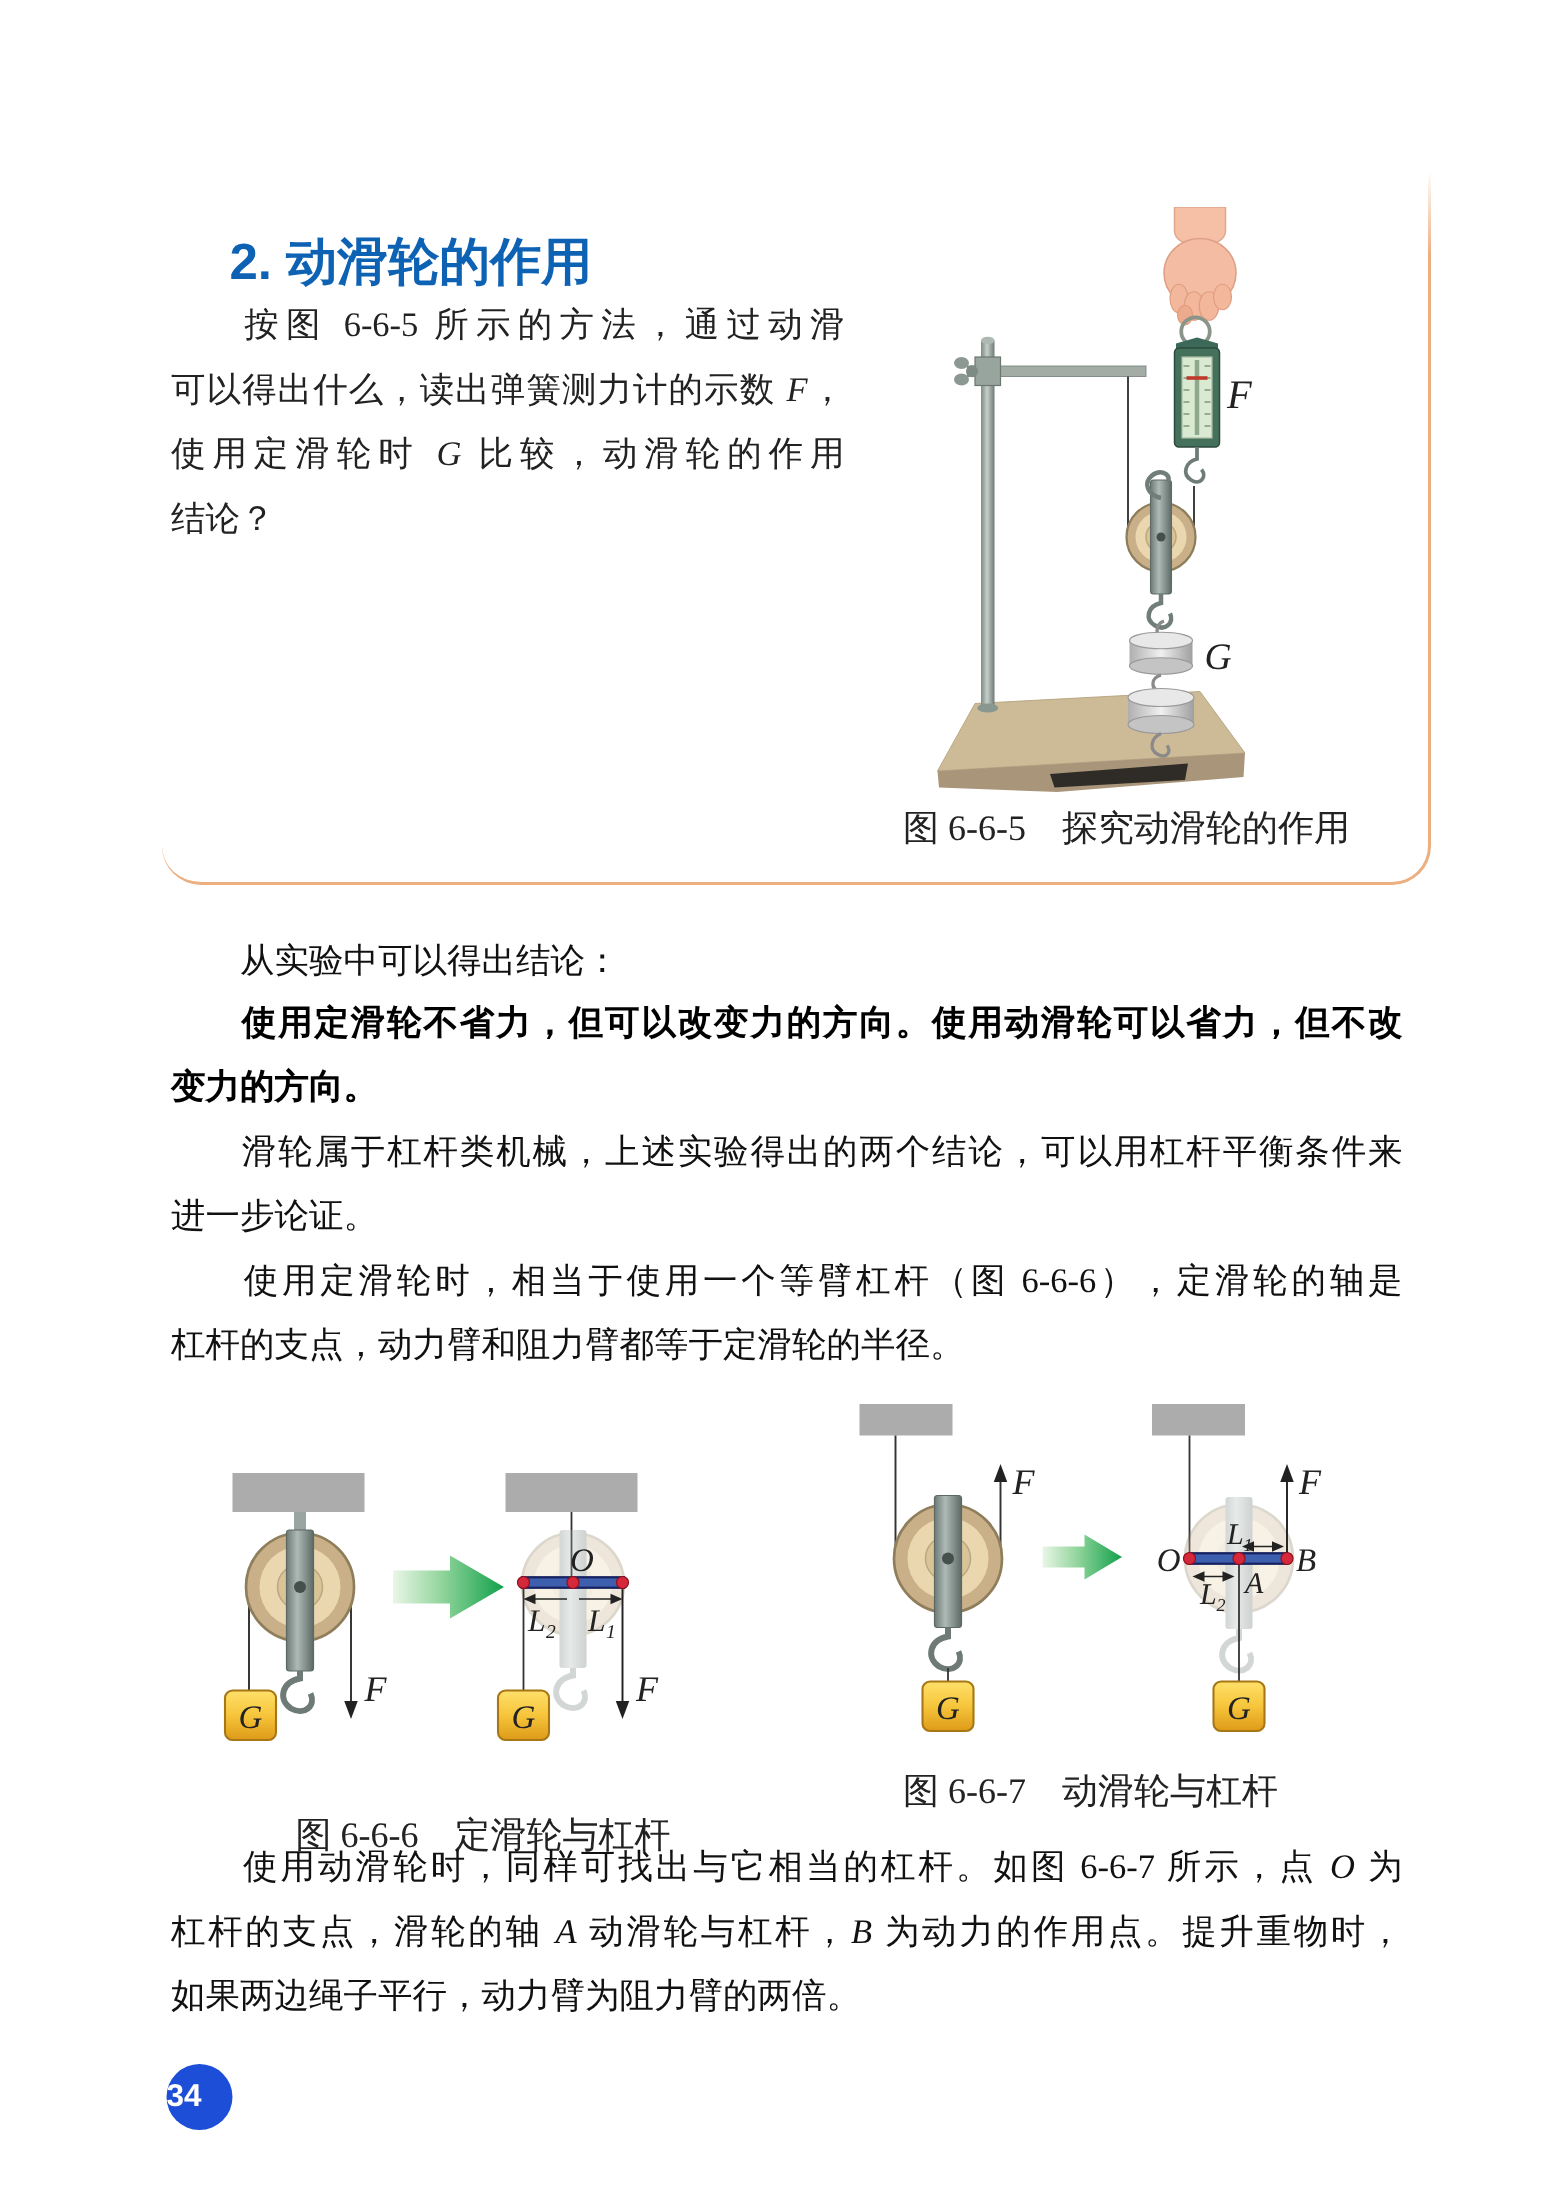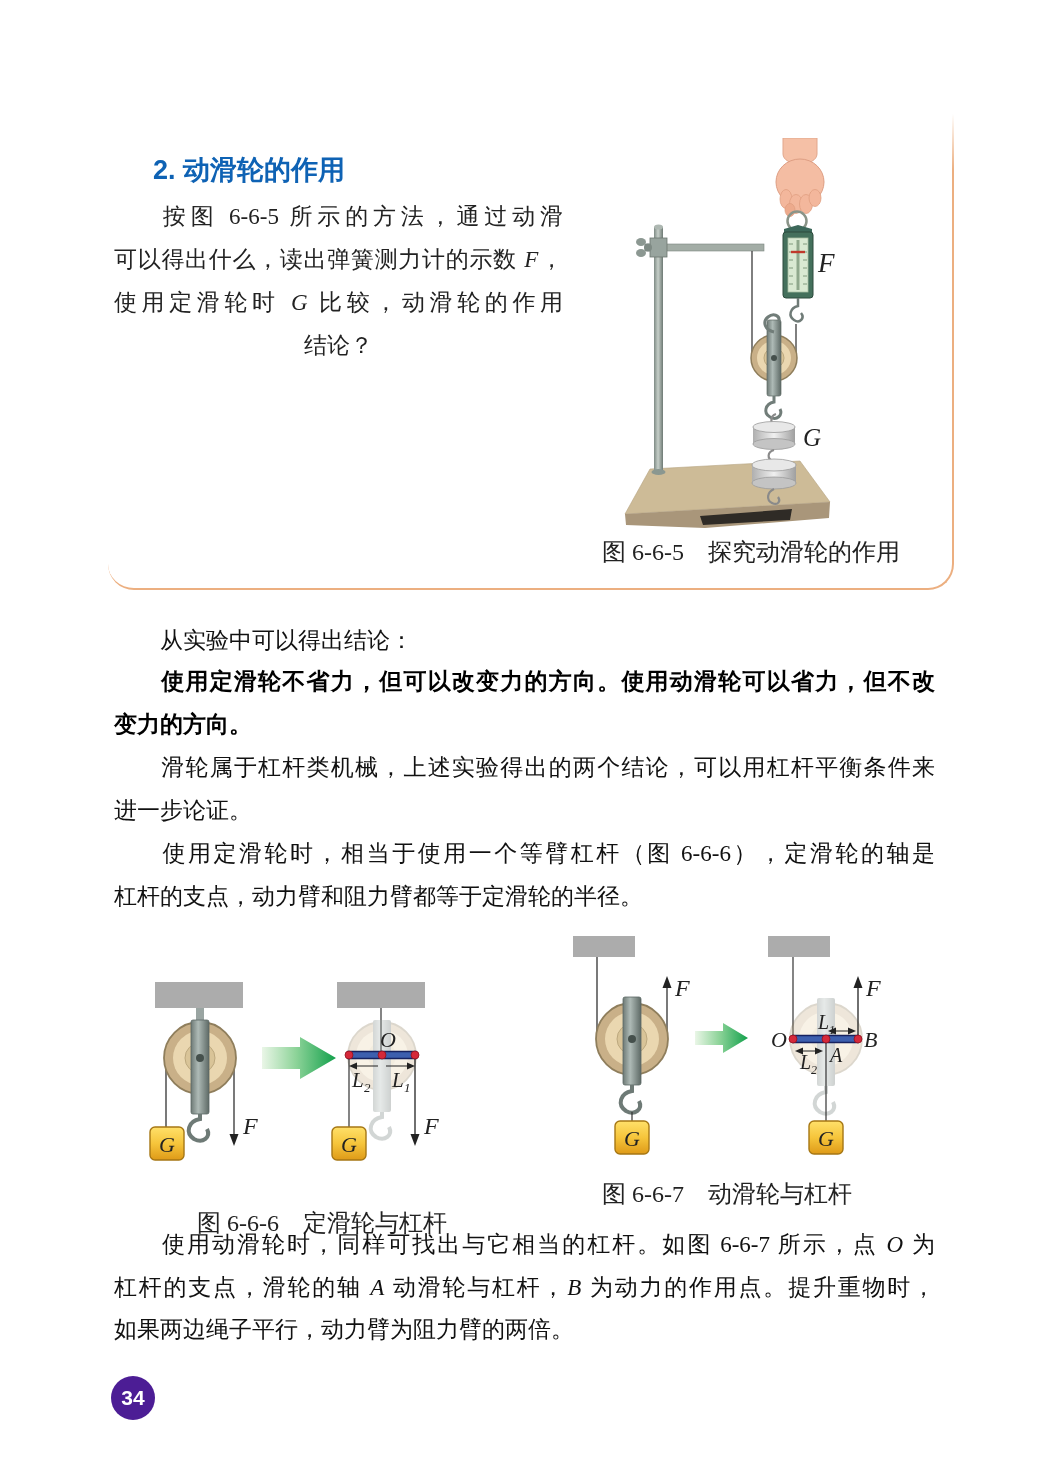--- a/index.html
+++ b/index.html
@@ -15,41 +15,40 @@
     border-right:2px solid #ECAF80;border-bottom:2px solid #ECAF80;
     border-radius:0 0 26px 26px;
   }
   .border-fade{
     position:absolute;right:-2px;top:0;width:3px;height:200px;
     background:linear-gradient(to bottom,#ffffff 0%,#ffffff 72%,rgba(255,255,255,0) 100%);
   }
   .heading{
     position:absolute;left:153px;top:152px;
     font-family:"Liberation Sans","DejaVu Sans",sans-serif;
-    font-weight:bold;font-size:27px;color:#0E62B4;white-space:nowrap;
+    font-weight:bold;font-size:34px;color:#0E62B4;white-space:nowrap;
   }
   .qline{
     position:absolute;left:114px;width:449px;font-size:23px;color:#222;
     line-height:34px;
-    text-align:center;
   }
   .bline{
     position:absolute;left:114px;width:821px;font-size:23px;color:#111;
     line-height:34px;
   }
   .just{text-align:justify;text-align-last:justify;}
   .indent{text-indent:47px;}
   .bold{font-weight:bold;color:#000;}
   .var{font-style:italic;font-family:"Liberation Serif",serif;padding:0 1px;}
   .caption{
     position:absolute;font-size:24px;color:#222;text-align:center;white-space:nowrap;
   }
   .page-circle{
     position:absolute;left:111px;top:1376px;width:44px;height:44px;border-radius:50%;
-    background:#4c1d95;color:#ffffff;text-align:center;line-height:44px;
+    background:#1d4ed8;color:#ffffff;text-align:left;line-height:44px;
     font-family:"Liberation Sans","DejaVu Sans",sans-serif;font-size:21px;font-weight:bold;
   }
   svg text.svgvar{font-family:"Liberation Serif","DejaVu Serif",serif;font-style:italic;fill:#222;}
   svg text.svgsub{font-family:"Liberation Serif","DejaVu Serif",serif;font-style:italic;fill:#222;}
 </style>
 </head>
 <body>
 
 <svg width="0" height="0" style="position:absolute" aria-hidden="true">
   <defs>
@@ -288,15 +287,15 @@
     <text x="800" y="1069" font-size="20" class="svgvar">L</text>
     <text x="811" y="1074" font-size="12" class="svgsub">2</text>
     <rect x="809" y="1121" width="34" height="33" rx="5" fill="url(#goldGrad)" stroke="#A67714" stroke-width="1.4"></rect>
     <text x="826" y="1146" font-size="22" text-anchor="middle" class="svgvar" fill="#4A4433">G</text>
   </g>
 </svg>
 <div class="caption" style="left:555px;top:1178px;width:344px;">图 6-6-7　动滑轮与杠杆</div>
 
 <div class="bline abs just" style="top:1228px;"><span style="display:inline-block;width:46px;"></span><span>使用动滑轮时，同样可找出与它相当的杠杆。如图 6-6-7 所示，点 </span><span class="var">O</span><span> 为</span></div>
 <div class="bline abs just" style="top:1271px;"><span>杠杆的支点，滑轮的轴 </span><span class="var">A</span><span> 动滑轮与杠杆，</span><span class="var">B</span><span> 为动力的作用点。提升重物时，</span></div>
-<div class="bline abs" style="top:1314px;font-family:Liberation Mono, monospace;">如果两边绳子平行，动力臂为阻力臂的两倍。</div>
+<div class="bline abs" style="top:1314px;">如果两边绳子平行，动力臂为阻力臂的两倍。</div>
 
 <div class="page-circle">34</div>
 
 </body></html>

